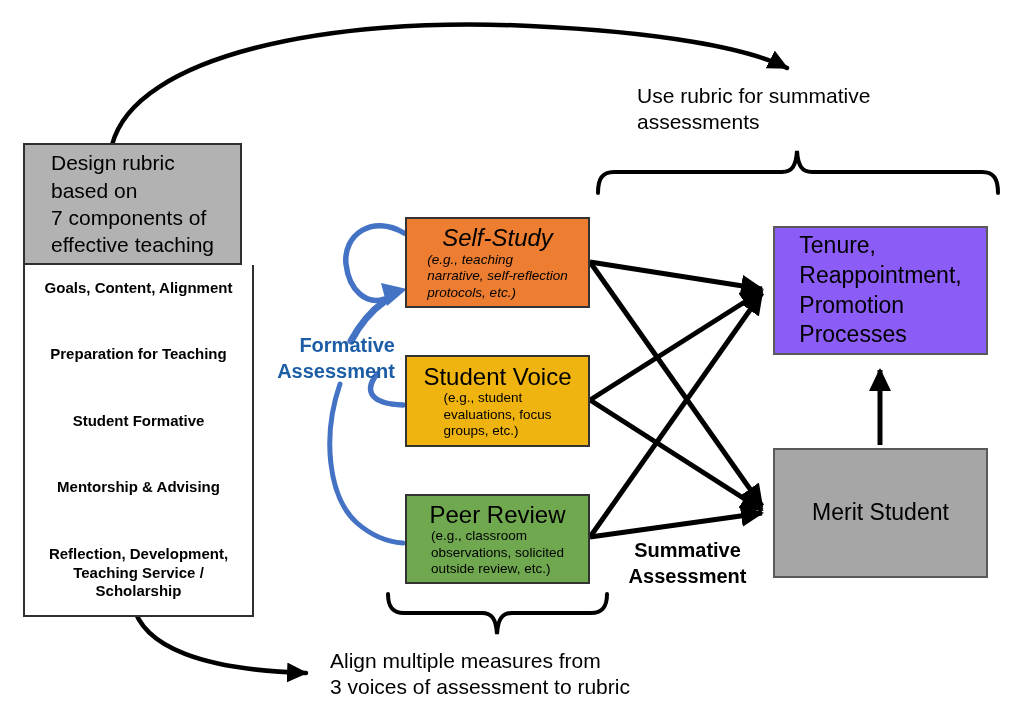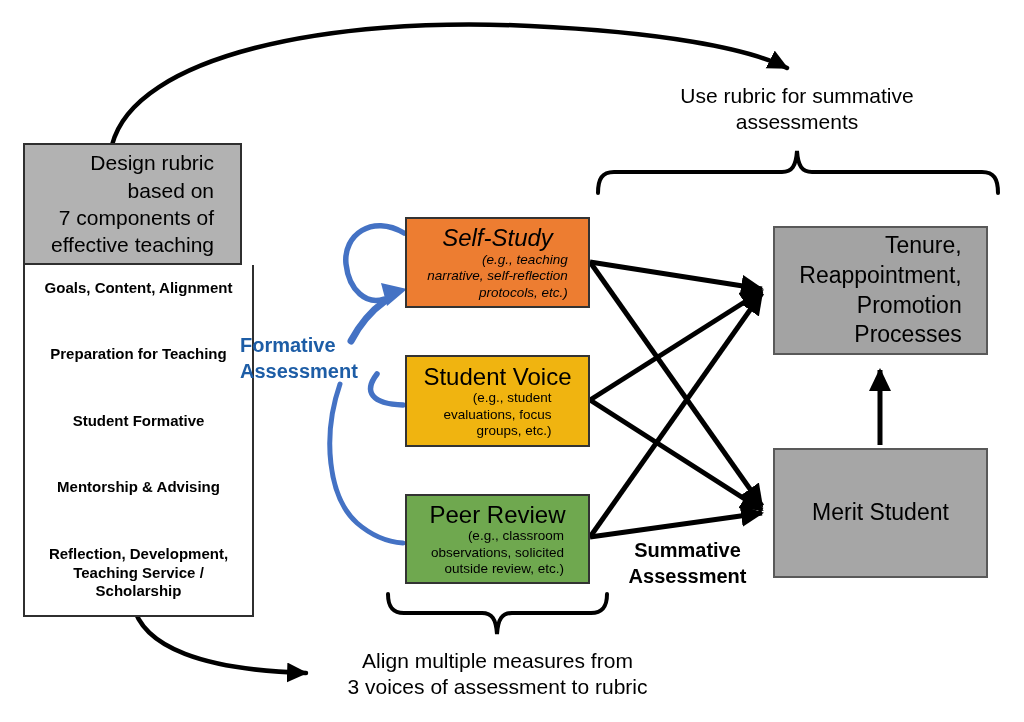--- a/index.html
+++ b/index.html
@@ -7,21 +7,21 @@
     position:relative; width:1024px; height:722px;
     background:#ffffff; overflow:hidden;
     font-family:"Liberation Sans", sans-serif;
     color:#000;
   }
   .abs { position:absolute; }
   svg.layer { position:absolute; left:0; top:0; width:1024px; height:722px; }
   .box {
     position:absolute; box-sizing:border-box;
     display:flex; flex-direction:column; align-items:center; justify-content:center;
-    text-align:right;
+    text-align:left;
   }
   .pre { white-space:pre-line; }
   
   .rubric-header {
     left:23px; top:143px; width:219px; height:122px;
     border:2px solid #2f2f2f;
     font-size:21px; line-height:1.3; font-weight:400;
   }
   .rubric-list {
     left:23px; top:265px; width:219px; height:338px;
@@ -48,26 +48,26 @@
   #peer-review  { top:494px; height:90px; }
   
   .outcome {
     left:773px; width:215px;
     border:2px solid #595959;
     font-size:23px; line-height:1.3; font-weight:400;
   }
   #tenure { top:226px; height:129px; }
   #merit  { top:448px; height:130px; }
   
-  .note { text-align:center; font-size:21px; line-height:1.25; white-space:pre-line; }
+  .note { font-size:21px; line-height:1.25; white-space:pre-line; }
   #top-note    { left:637px; top:83px;  width:320px; }
   #bottom-note { left:330px; top:648px; width:335px; }
   #formative-label {
     left:240px; top:332px; width:155px;
-    text-align:left; font-size:20px; font-weight:700; line-height:1.3;
+    text-align:right; font-size:20px; font-weight:700; line-height:1.3;
     white-space:pre-line;
   }
   #summative-label {
     left:610px; top:537px; width:155px;
     text-align:center; font-size:20px; font-weight:700; line-height:1.3;
     white-space:pre-line; color:#000000;
   }
 </style>
 </head>
 <body>
@@ -138,21 +138,21 @@
 groups, etc.)</div>
   </div>
 
   <div class="box voice" id="peer-review" style="background-color: rgb(111, 168, 79);">
     <div class="title">Peer Review</div>
     <div class="detail">(e.g., classroom
 observations, solicited
 outside review, etc.)</div>
   </div>
 
-  <div class="box outcome pre" id="tenure" style="background-color: #a3a3a3;">Tenure,
+  <div class="box outcome pre" id="tenure" style="background-color: #8b5cf6;">Tenure,
 Reappointment,
 Promotion
 Processes</div>
 
   <div class="box outcome pre" id="merit" style="background-color: rgb(166, 166, 166);">Merit Student</div>
 
   <div class="abs note" id="top-note">Use rubric for summative
 assessments</div>
 
   <div class="abs note" id="bottom-note">Align multiple measures from

